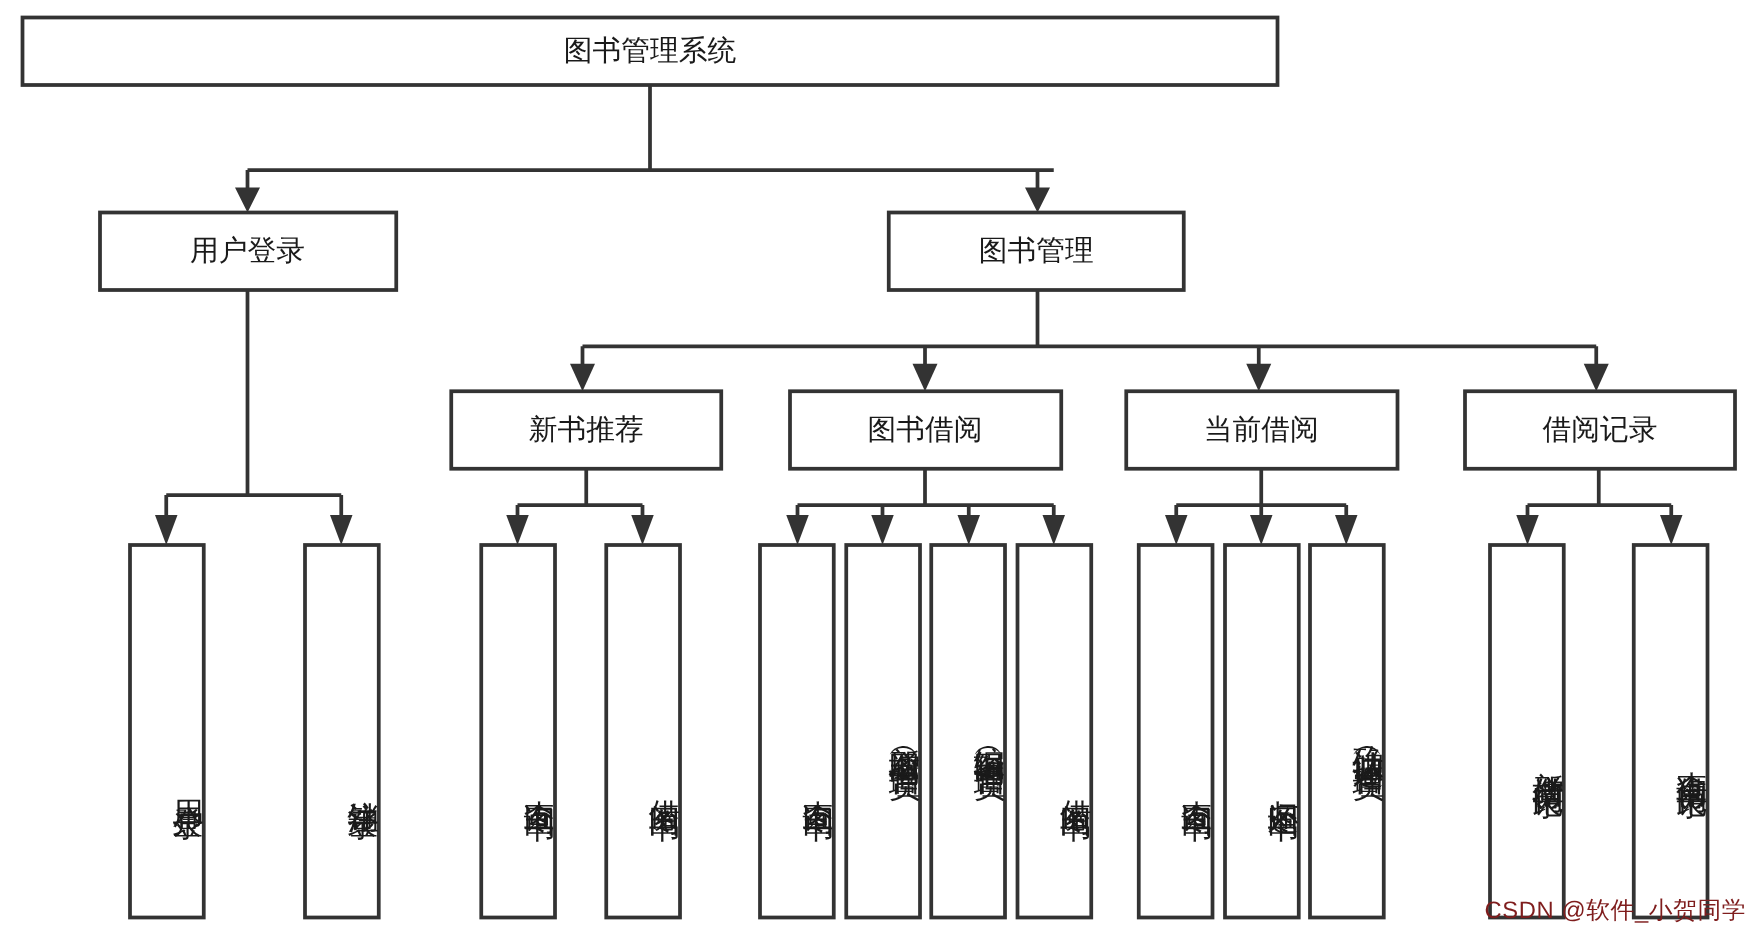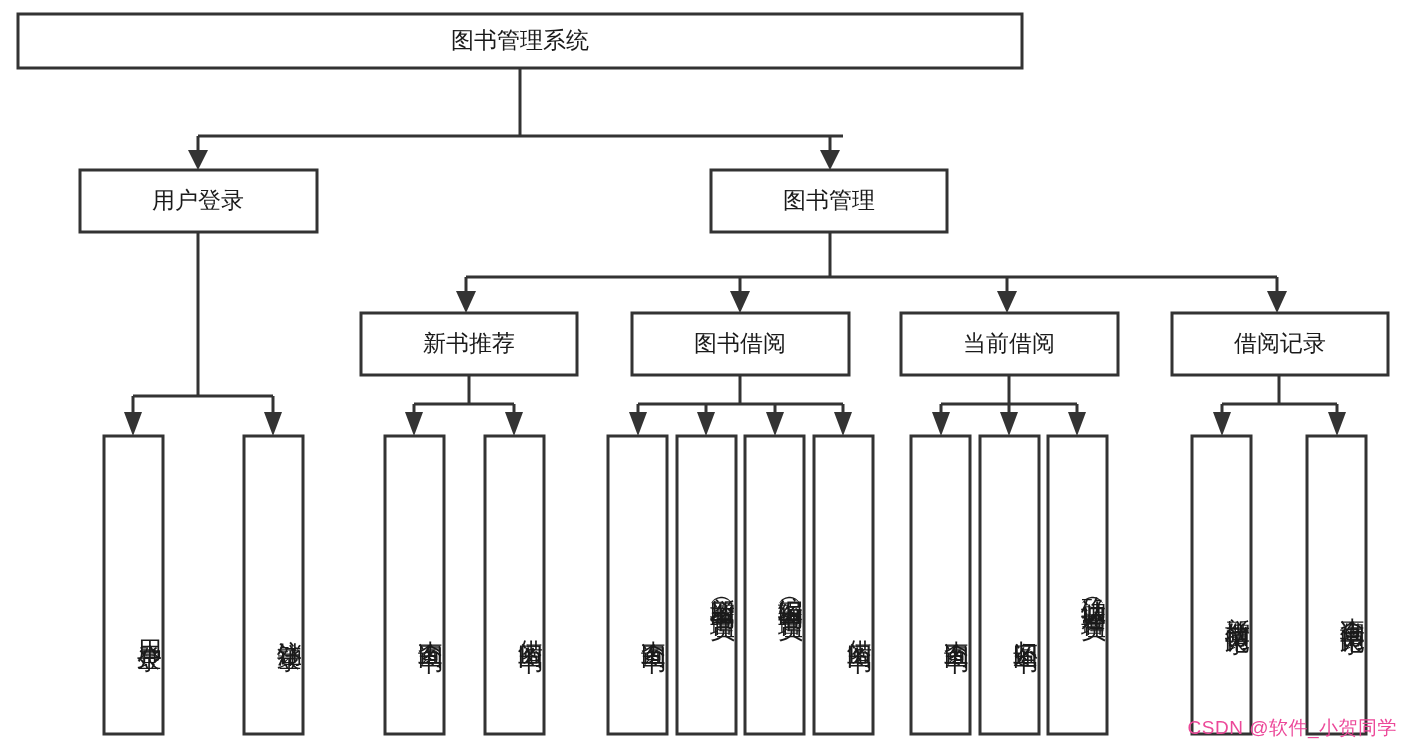--- a/index.html
+++ b/index.html
@@ -62,21 +62,21 @@
     justify-content: center;
     box-sizing: border-box;
     pointer-events: none;
   }
   .watermark {
     position: absolute;
     right: 8px;
     bottom: 6px;
     font-family: "Liberation Sans", "DejaVu Sans", sans-serif;
     font-size: 19px;
-    color: #ec4899;
+    color: #7f1d1d;
     letter-spacing: 0.5px;
     white-space: nowrap;
   }
 </style>
 </head>
 <body>
 
 <div id="diagram-root">
 
   <svg class="flow" viewBox="0 0 1405 747">

